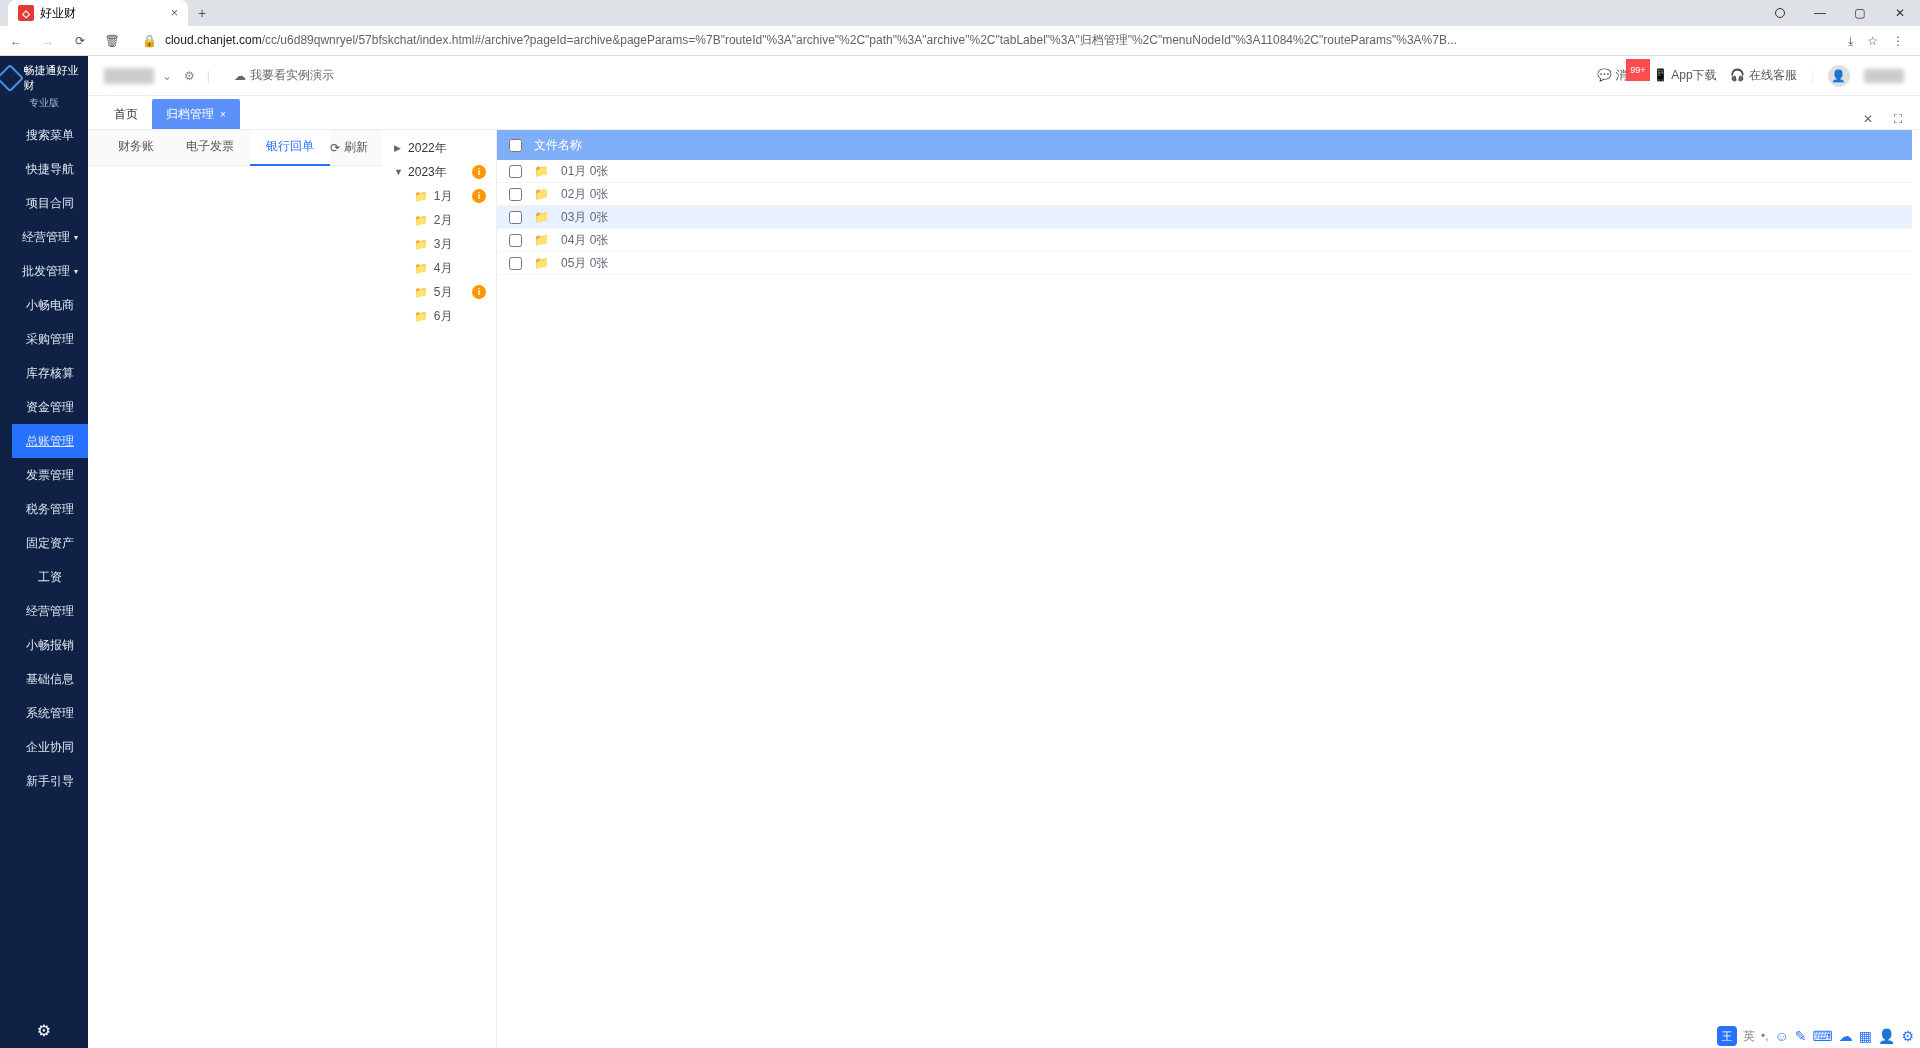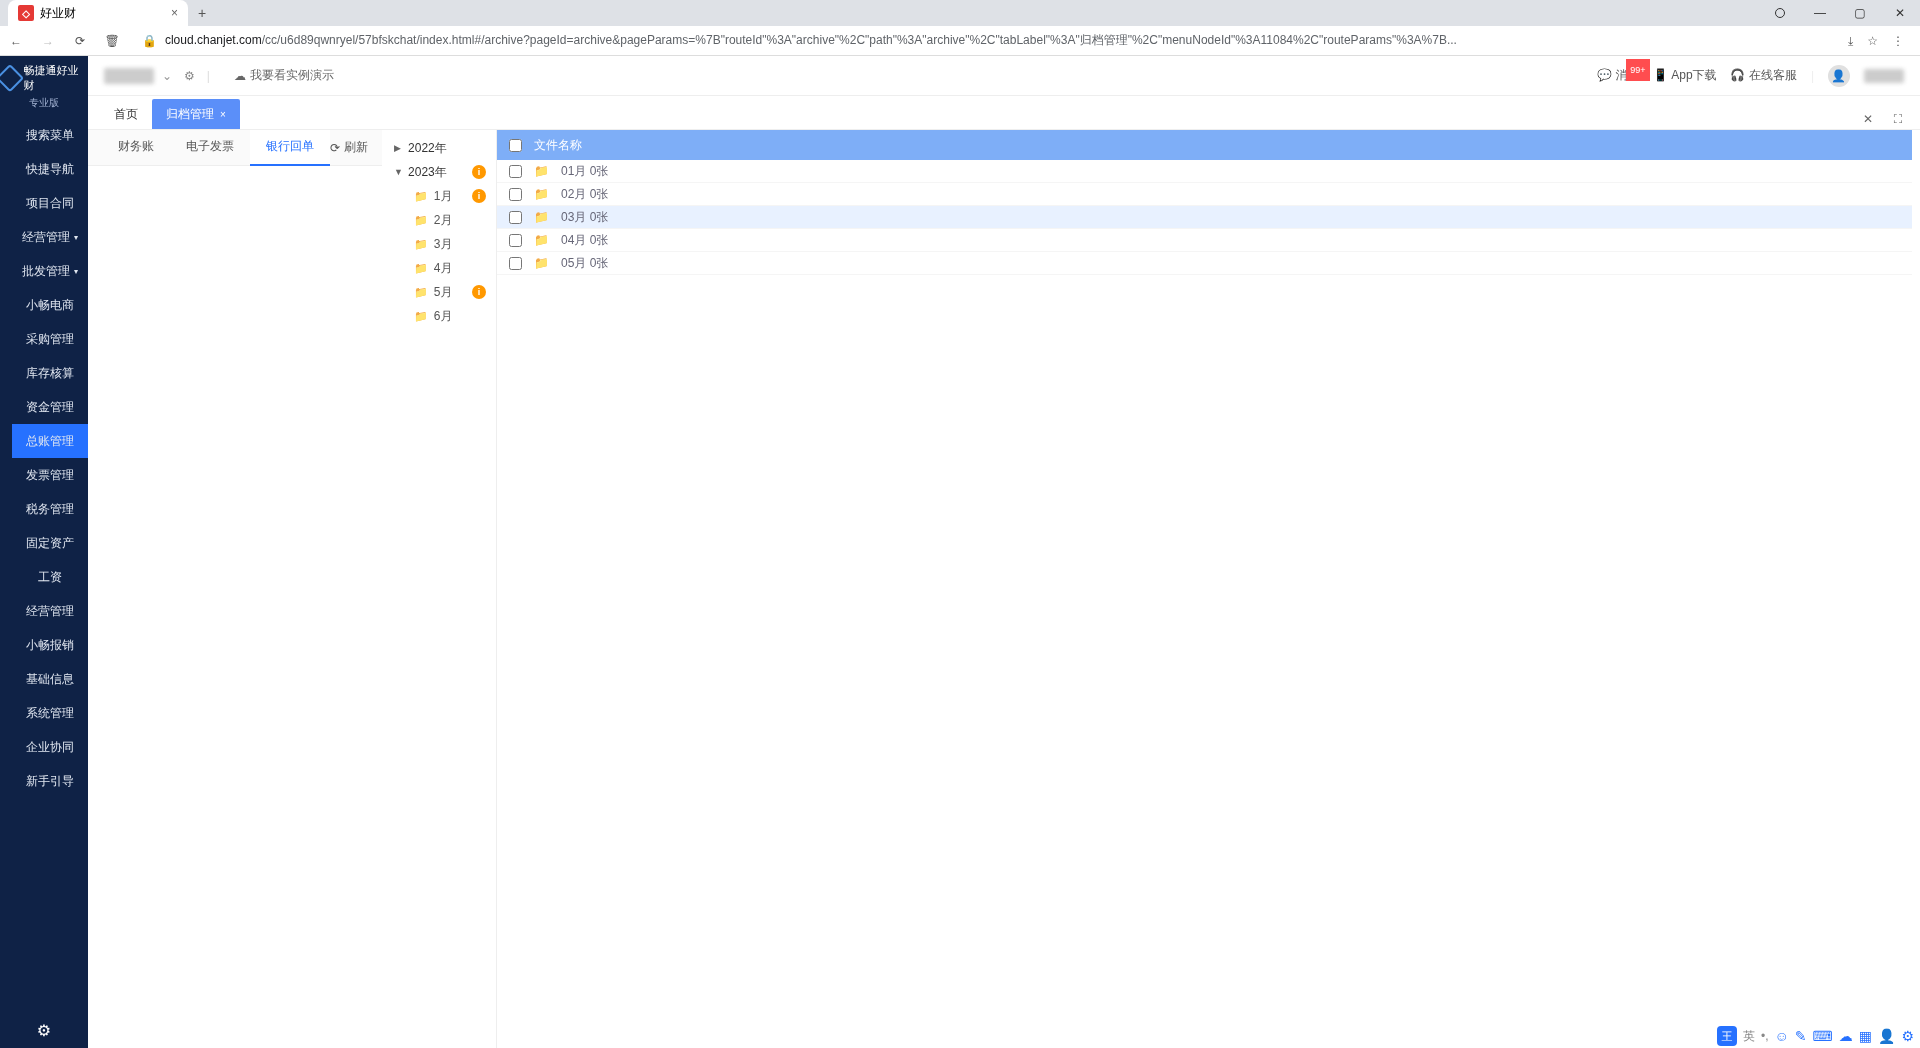--- a/index.html
+++ b/index.html
@@ -25,21 +25,21 @@
 .url-box .domain { color: #202124; }
 .addr-right { display: flex; gap: 14px; color: #555; padding-right: 10px; }
 
 
 .app { display: flex; height: 992px; }
 .sidebar { width: 88px; background: #0f2246; color: #fff; display: flex; flex-direction: column; }
 .logo { height: 40px; display: flex; align-items: center; justify-content: center; gap: 4px; font-size: 11px; padding-top: 4px; }
 .logo-icon { width: 20px; height: 20px; border: 2px solid #4a90e2; transform: rotate(45deg); border-radius: 3px; }
 .logo-sub { font-size: 10px; text-align: center; color: #a0b0d0; margin-bottom: 8px; }
 .side-item { height: 34px; display: flex; align-items: center; justify-content: center; font-size: 12px; color: #e0e6f0; cursor: pointer; position: relative; gap: 4px; margin-left: 12px; }
-.side-item.active { background: #2671ff; }
+.side-item.active { background: #2671ff; text-decoration: underline; }
 .side-item .chev { font-size: 8px; }
 .side-gear { margin-top: auto; height: 36px; display: flex; align-items: center; justify-content: center; font-size: 16px; color: #fff; cursor: pointer; }
 
 .main { flex: 1; display: flex; flex-direction: column; }
 .topbar { height: 40px; border-bottom: 1px solid #eee; display: flex; align-items: center; padding: 0 16px; gap: 12px; }
 .company-select { display: flex; align-items: center; gap: 8px; color: #999; }
 .company-blur { width: 50px; height: 16px; background: #ccc; border-radius: 2px; filter: blur(2px); }
 .demo-link { display: flex; align-items: center; gap: 4px; color: #666; font-size: 12px; margin-left: 12px; cursor: pointer; }
 .topbar-right { margin-left: auto; display: flex; align-items: center; gap: 14px; color: #555; font-size: 12px; }
 .msg-badge { position: relative; }

